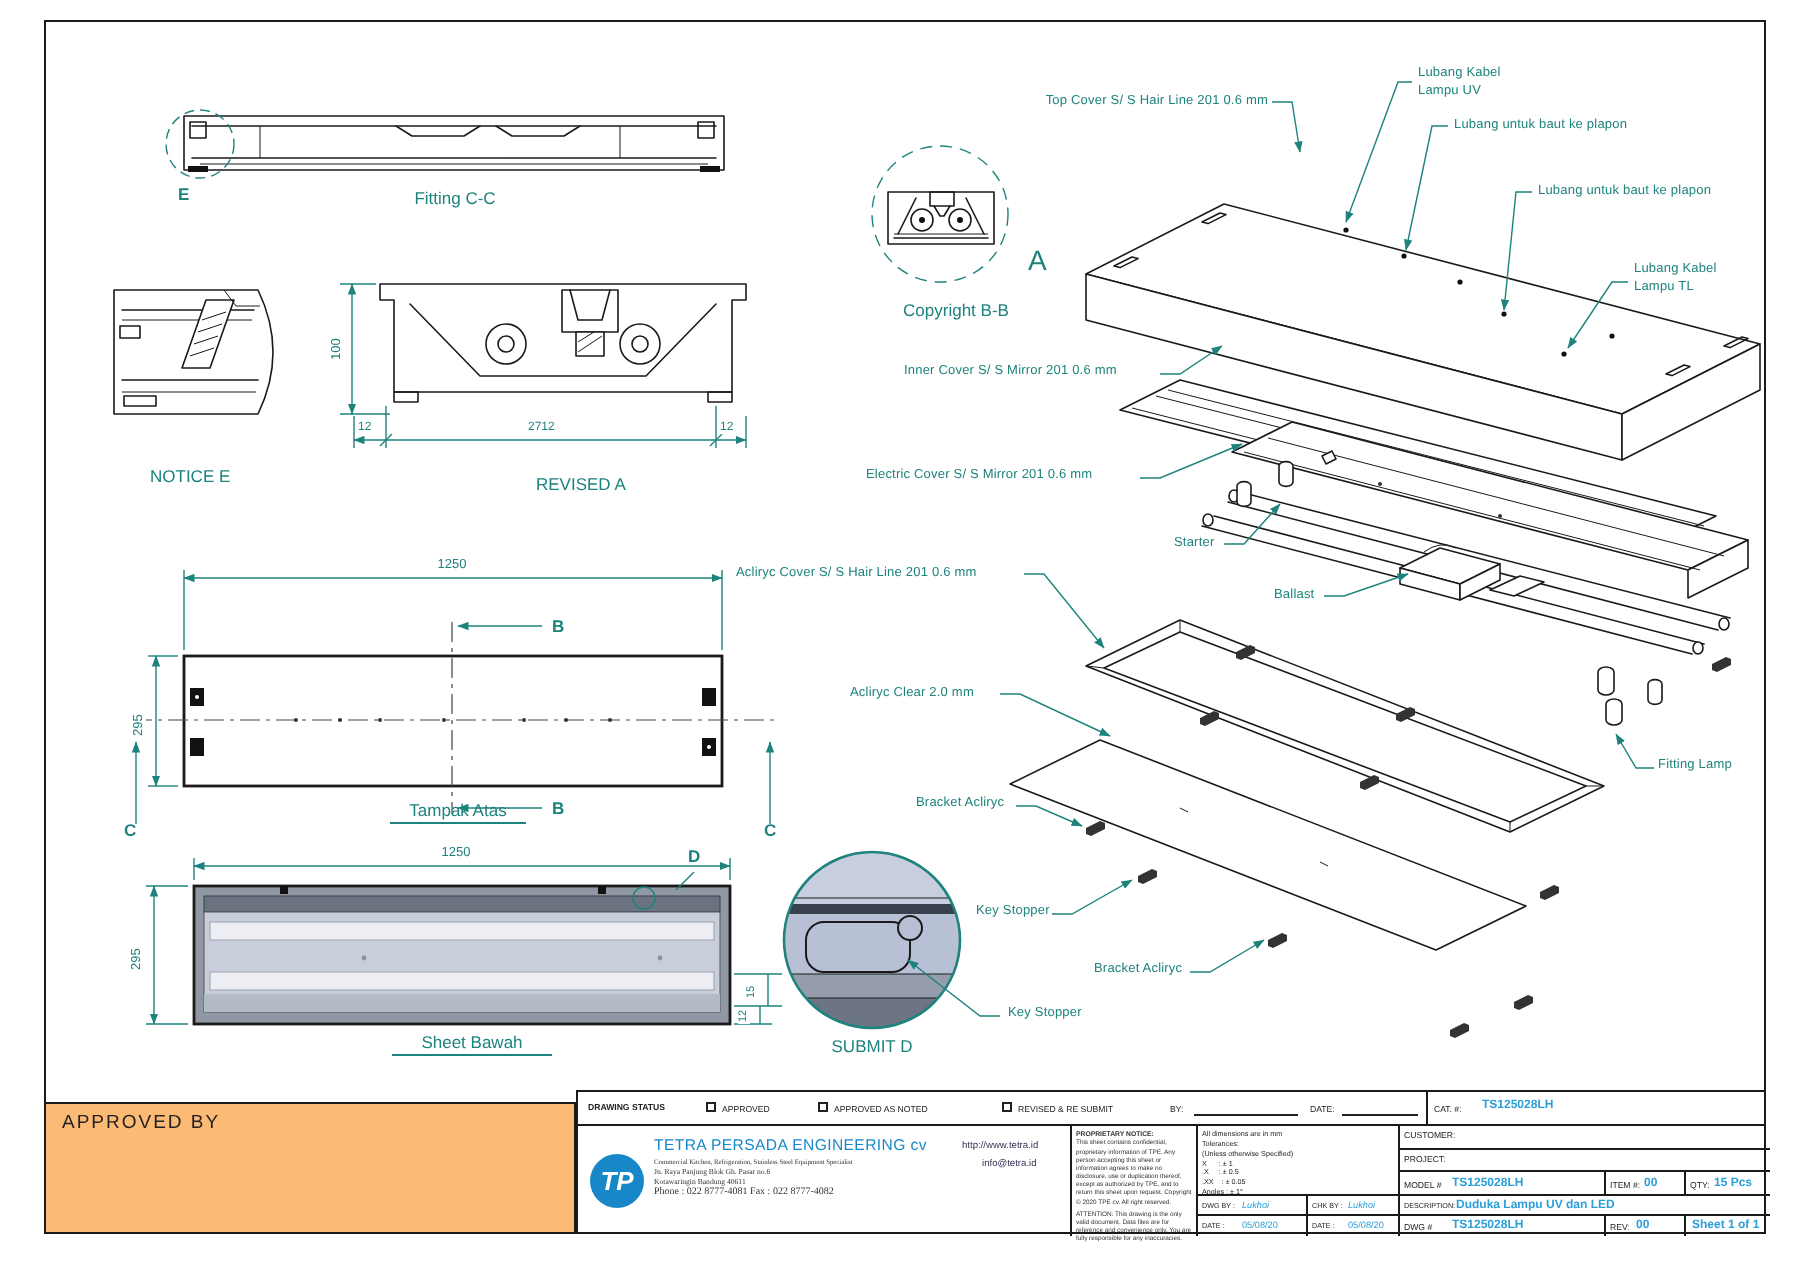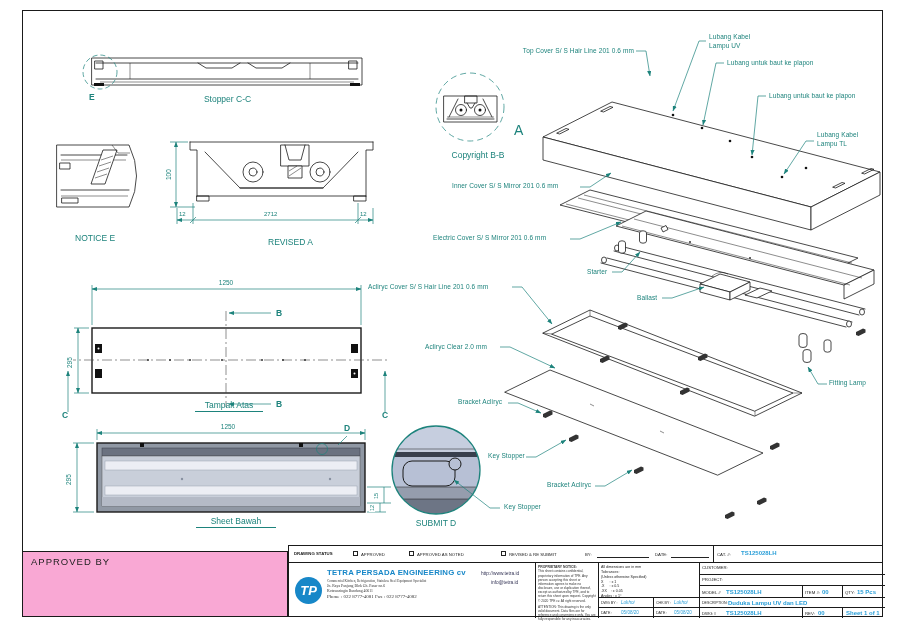--- a/index.html
+++ b/index.html
@@ -12,37 +12,37 @@
   .txt{position:absolute;white-space:nowrap;}
   .co{font-size:6.5px;color:#1d837c;letter-spacing:.1px;}
   .cap{font-size:8.5px;color:#1d837c;}
   .cap.u{border-bottom:1px solid #1d837c;padding-bottom:1px;}
   .dim{font-size:6.5px;color:#1d837c;background:#fff;padding:0 1px;}
   .rot{transform:rotate(-90deg);transform-origin:left top;}
   .mk{font-size:8.5px;color:#1d837c;font-weight:bold;}
   .mkA{font-size:14px;color:#1d837c;}
   .ctr{text-align:center;}
   
-  .appr{position:absolute;left:22px;top:551px;width:266px;height:66px;border:1.3px solid #1a1a1a;background:#f9a8d4;}
+  .appr{position:absolute;left:22px;top:551px;width:266px;height:66px;border:1.3px solid #1a1a1a;background:#fdba74;}
   .appr span{position:absolute;left:8px;top:4px;font-size:9.5px;letter-spacing:1px;color:#222;}
   
   .tb{position:absolute;left:288px;top:545px;width:595px;height:72px;border:1.2px solid #1a1a1a;background:#fff;font-size:5px;}
   .tb .row1{position:absolute;left:0;top:0;width:100%;height:17px;border-bottom:1px solid #1a1a1a;}
   .lab{position:absolute;font-size:4.3px;color:#222;}
   .lab.b{font-weight:bold;}
   .cb{position:absolute;width:5px;height:5px;border:.8px solid #222;background:#fff;}
   .uln{position:absolute;border-bottom:.8px solid #222;height:1px;}
   .blu{color:#2b9fd8;}
   .vline{position:absolute;border-left:1px solid #1a1a1a;}
   .cell{position:absolute;border-color:#1a1a1a;}
   .tiny{font-size:3.2px;line-height:1.3;color:#333;white-space:normal;}
   .val{font-size:6px;font-weight:bold;color:#2b9fd8;}
   .logo{position:absolute;left:6px;top:14px;width:27px;height:27px;border-radius:50%;
         background:#1787c8;color:#fff;text-align:center;line-height:27px;font-weight:bold;font-size:13px;font-style:italic;}
-  .brand{position:absolute;left:38px;top:5px;font-size:7.8px;font-weight:bold;color:#1787c8;letter-spacing:.2px;}
+  .brand{position:absolute;left:38px;top:5px;font-size:7.8px;font-weight:normal;color:#1787c8;letter-spacing:.2px;}
   .addr{position:absolute;font-family:"Liberation Serif",serif;color:#333;}
   pre.tol{margin:0;font-family:"Liberation Sans",sans-serif;font-size:3.6px;line-height:1.35;color:#222;}
 </style>
 </head>
 <body>
 
 <div class="sheet">
   <div class="frame"></div>
 
   <svg class="lw" width="905" height="640" viewBox="0 0 905 640">
@@ -290,21 +290,21 @@
       <line x1="177" y1="208" x2="177" y2="224"></line>
         <line x1="193" y1="203" x2="193" y2="224"></line>
       <line x1="358" y1="203" x2="358" y2="224"></line>
         <line x1="373" y1="208" x2="373" y2="224"></line>
       <line x1="177" y1="220" x2="373" y2="220" marker-start="url(#ar)" marker-end="url(#ar)"></line>
       <line x1="190" y1="223" x2="196" y2="217"></line>
         <line x1="355" y1="223" x2="361" y2="217"></line>
     </g>
   </svg>
 
-  <div class="txt cap ctr" style="left:180px;top:94px;width:95px;">Stopper C-C</div>
+  <div class="txt cap ctr" style="left:180px;top:94px;width:95px;">Fitting C-C</div>
   <div class="txt mk" style="left:89px;top:92px;">E</div>
   <div class="txt cap" style="left:75px;top:233px;">NOTICE E</div>
   <div class="txt cap" style="left:268px;top:237px;">REVISED A</div>
   <div class="txt cap ctr" style="left:438px;top:150px;width:80px;">Copyright B-B</div>
   <div class="txt mkA" style="left:514px;top:122px;">A</div>
   <div class="txt cap u ctr" style="left:195px;top:400px;width:68px;">Tampak Atas</div>
   <div class="txt cap u ctr" style="left:196px;top:516px;width:80px;">Sheet Bawah</div>
   <div class="txt cap ctr" style="left:408px;top:518px;width:56px;">SUBMIT D</div>
 
   <div class="txt mk" style="left:276px;top:308px;">B</div>

